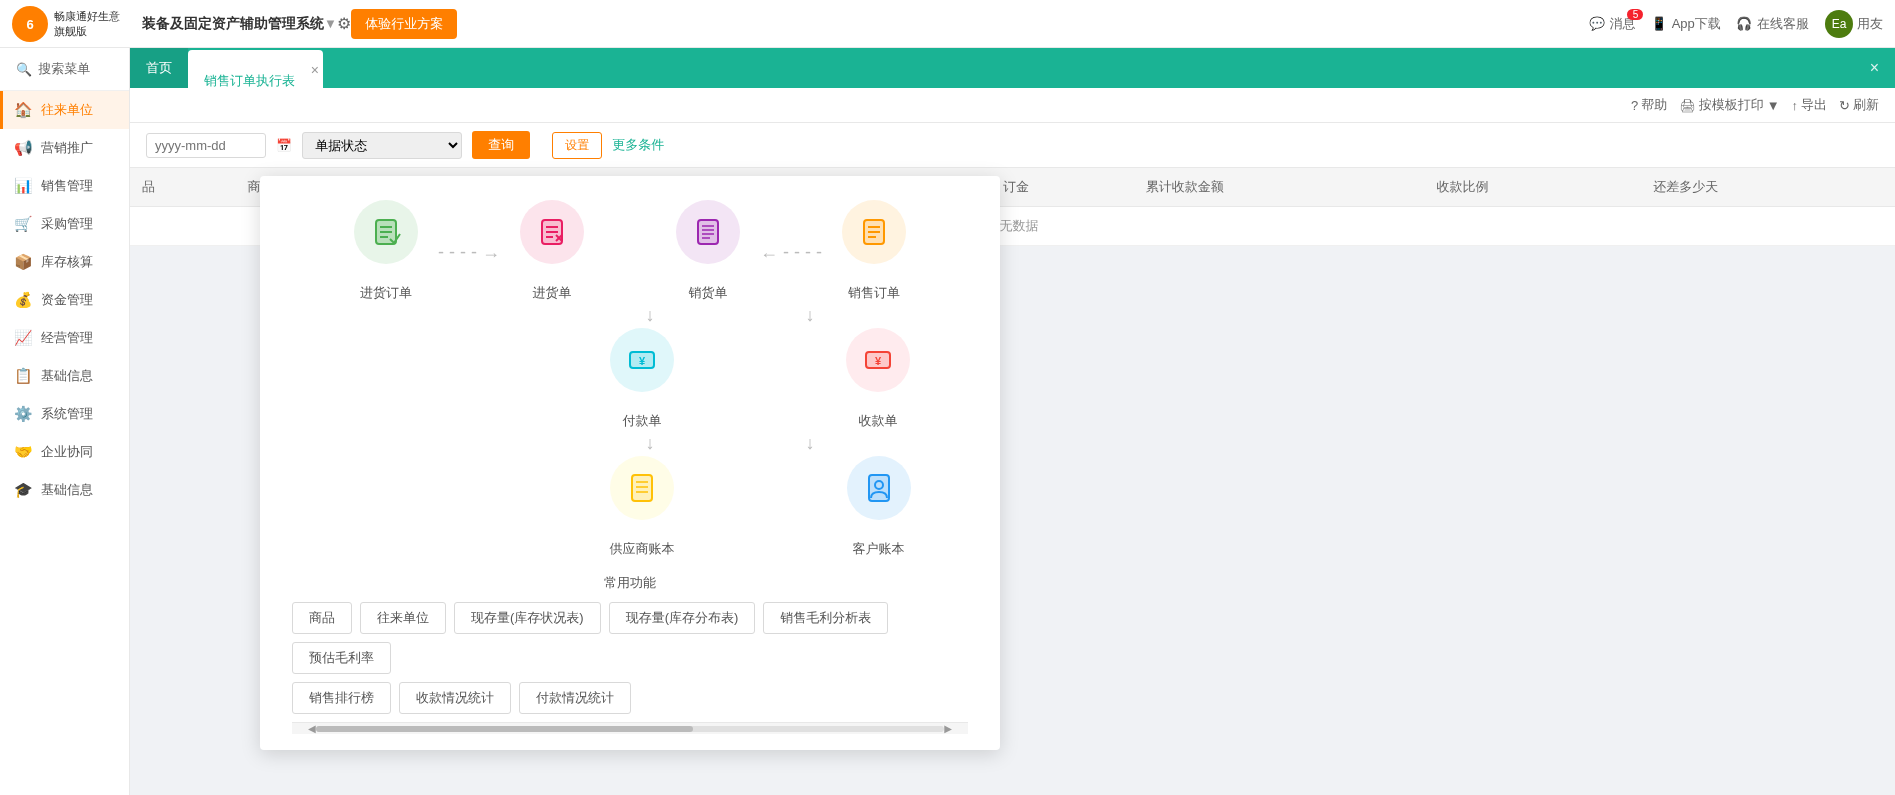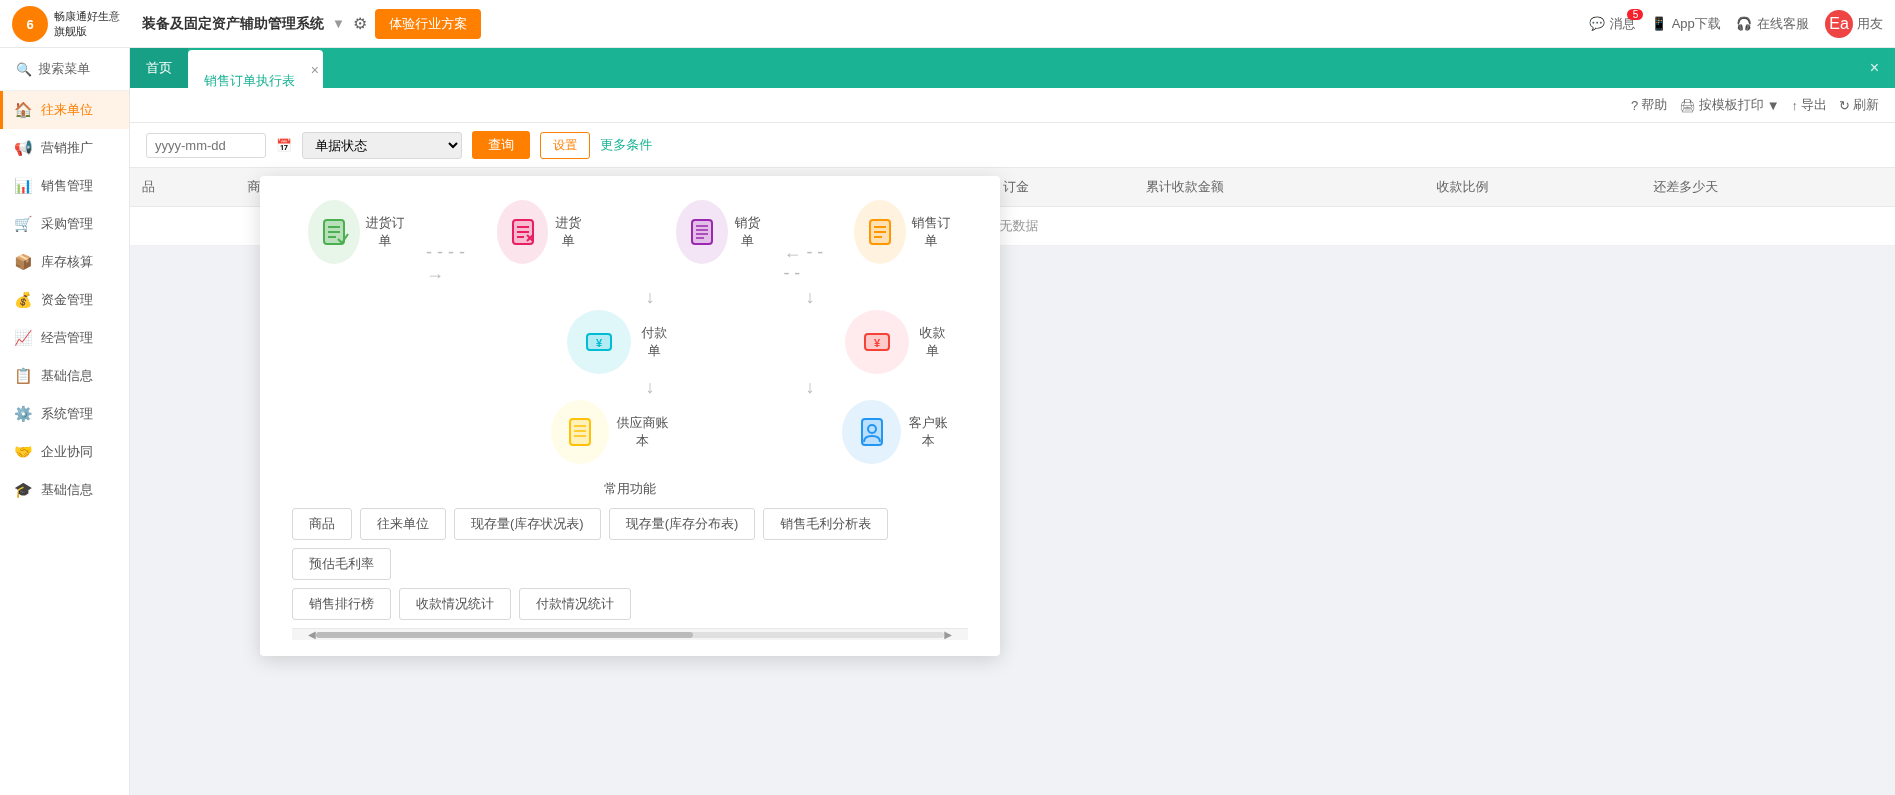--- a/index.html
+++ b/index.html
@@ -9,25 +9,25 @@
     .app-wrapper { display: flex; flex-direction: column; height: 795px; width: 1895px; overflow: hidden; }
     .top-bar { display: flex; align-items: center; background: #fff; height: 48px; padding: 0 12px; border-bottom: 1px solid #e8e8e8; flex-shrink: 0; }
     .main-area { display: flex; flex: 1; overflow: hidden; }
     .sidebar { width: 130px; background: #fff; border-right: 1px solid #e8e8e8; display: flex; flex-direction: column; flex-shrink: 0; }
     .content-area { flex: 1; display: flex; flex-direction: column; overflow: hidden; background: #f0f2f5; }
 
     
     .logo-area { display: flex; align-items: center; width: 130px; flex-shrink: 0; }
     .logo-icon { width: 36px; height: 36px; background: #ff7f00; border-radius: 50%; display: flex; align-items: center; justify-content: center; color: white; font-size: 18px; margin-right: 6px; }
     .logo-text { font-size: 11px; color: #333; line-height: 1.3; }
-    .system-title { display: flex; align-items: center; gap: 8px; flex: 1; }
+    .system-title { display: flex; align-items: center; flex: 1; }
     .top-right { margin-left: auto; display: flex; align-items: center; gap: 16px; }
     .top-right-item { display: flex; align-items: center; gap: 4px; color: #666; cursor: pointer; font-size: 13px; position: relative; }
     .badge { position: absolute; top: -6px; right: -8px; background: #f5222d; color: white; border-radius: 8px; font-size: 10px; padding: 0 4px; min-width: 16px; text-align: center; }
-    .avatar { width: 28px; height: 28px; background: #ef4444; border-radius: 50%; display: flex; align-items: center; justify-content: center; color: white; font-size: 16px; text-align: center; }
+    .avatar { width: 28px; height: 28px; background: #4d7c0f; border-radius: 50%; display: flex; align-items: center; justify-content: center; color: white; font-size: 12px; text-align: center; }
 
     
     .tab-bar { display: flex; align-items: center; background: #1ab394; height: 40px; padding: 0 0 0 0; flex-shrink: 0; }
     .tab-item { padding: 0 16px; height: 40px; display: flex; align-items: center; cursor: pointer; color: rgba(255,255,255,0.85); font-size: 13px; position: relative; }
     .tab-item.active { background: #fff; color: #1ab394; border-radius: 4px 4px 0 0; margin-top: 4px; align-items: flex-end; }
     .tab-home { background: #17a085; color: white; }
     .tab-close-btn { position: absolute; right: 4px; top: 50%; transform: translateY(-50%); color: #999; cursor: pointer; background: none; border: none; font-size: 14px; }
     .tab-x-right { margin-left: auto; color: rgba(255,255,255,0.85); padding: 0 16px; cursor: pointer; font-size: 16px; }
 
     
@@ -39,21 +39,21 @@
 
     
     .table-container { flex: 1; background: #fff; overflow: auto; margin: 0; }
     .data-table { width: 100%; border-collapse: collapse; font-size: 13px; }
     .data-table th { background: #f5f5f5; padding: 10px 12px; text-align: left; border-bottom: 1px solid #e8e8e8; color: #666; font-weight: normal; white-space: nowrap; }
     .data-table td { padding: 10px 12px; border-bottom: 1px solid #f0f0f0; }
     .empty-tip { text-align: center; padding: 60px; color: #999; font-size: 13px; }
 
     
     .popup-overlay { position: absolute; top: 88px; left: 130px; width: 740px; background: white; border-radius: 4px; box-shadow: 0 4px 20px rgba(0,0,0,0.15); z-index: 100; padding: 24px 32px 16px; }
-    .flow-node { display: flex; flex-direction: row; align-items: center; gap: 4px; margin: 0 16px; }
+    .flow-node { display: flex; flex-direction: column; align-items: center; gap: 20px; margin: 0 16px; }
     .flow-circle { width: 64px; height: 64px; border-radius: 50%; display: flex; align-items: center; justify-content: center; font-size: 28px; }
     .flow-circle.green { background: #e8f5e9; color: #4caf50; }
     .flow-circle.red-light { background: #fce4ec; color: #e91e63; }
     .flow-circle.purple { background: #f3e5f5; color: #9c27b0; }
     .flow-circle.orange { background: #fff3e0; color: #ff9800; }
     .flow-circle.teal { background: #e0f7fa; color: #00bcd4; }
     .flow-circle.red { background: #ffebee; color: #f44336; }
     .flow-circle.yellow { background: #fffde7; color: #ffc107; }
     .flow-circle.blue { background: #e3f2fd; color: #2196f3; }
     .flow-label { font-size: 13px; color: #555; text-align: center; }
@@ -216,21 +216,21 @@
           </div>
         </div>
 
         <div style="background:#fff;padding:8px 16px;display:flex;align-items:center;gap:10px;border-bottom:1px solid #e8e8e8;">
           <input style="border: 1px solid rgb(217, 217, 217); border-radius: 3px; padding: 4px 8px; font-size: 13px; color: rgb(187, 187, 187); width: 120px;" placeholder="yyyy-mm-dd">
           <span style="color:#999;">📅</span>
           <select style="border:1px solid #d9d9d9;border-radius:3px;padding:4px 8px;font-size:13px;width:160px;">
             <option>单据状态</option>
           </select>
           <button style="background:#ff7f00;color:white;border:none;padding:5px 16px;border-radius:3px;cursor:pointer;font-size:13px;">查询</button>
-          <button style="background:#fff;color:#ff7f00;border:1px solid #ff7f00;padding:4px 12px;border-radius:3px;cursor:pointer;font-size:12px;">设置</button>
+          <button style="background:#fff;color:#ff7f00;border:1px solid #ff7f00;padding:4px 12px;border-radius:3px;cursor:pointer;font-size:12px;margin-left:12px;">设置</button>
           <span style="color:#1ab394;cursor:pointer;font-size:13px;">更多条件</span>
         </div>
 
         <div class="table-container" style="background:#fff;overflow:auto;">
           <table class="data-table">
             <thead>
               <tr id="table-header-row">
               <th>品</th>
                   <th>商品</th>
                   <th>金额</th>

